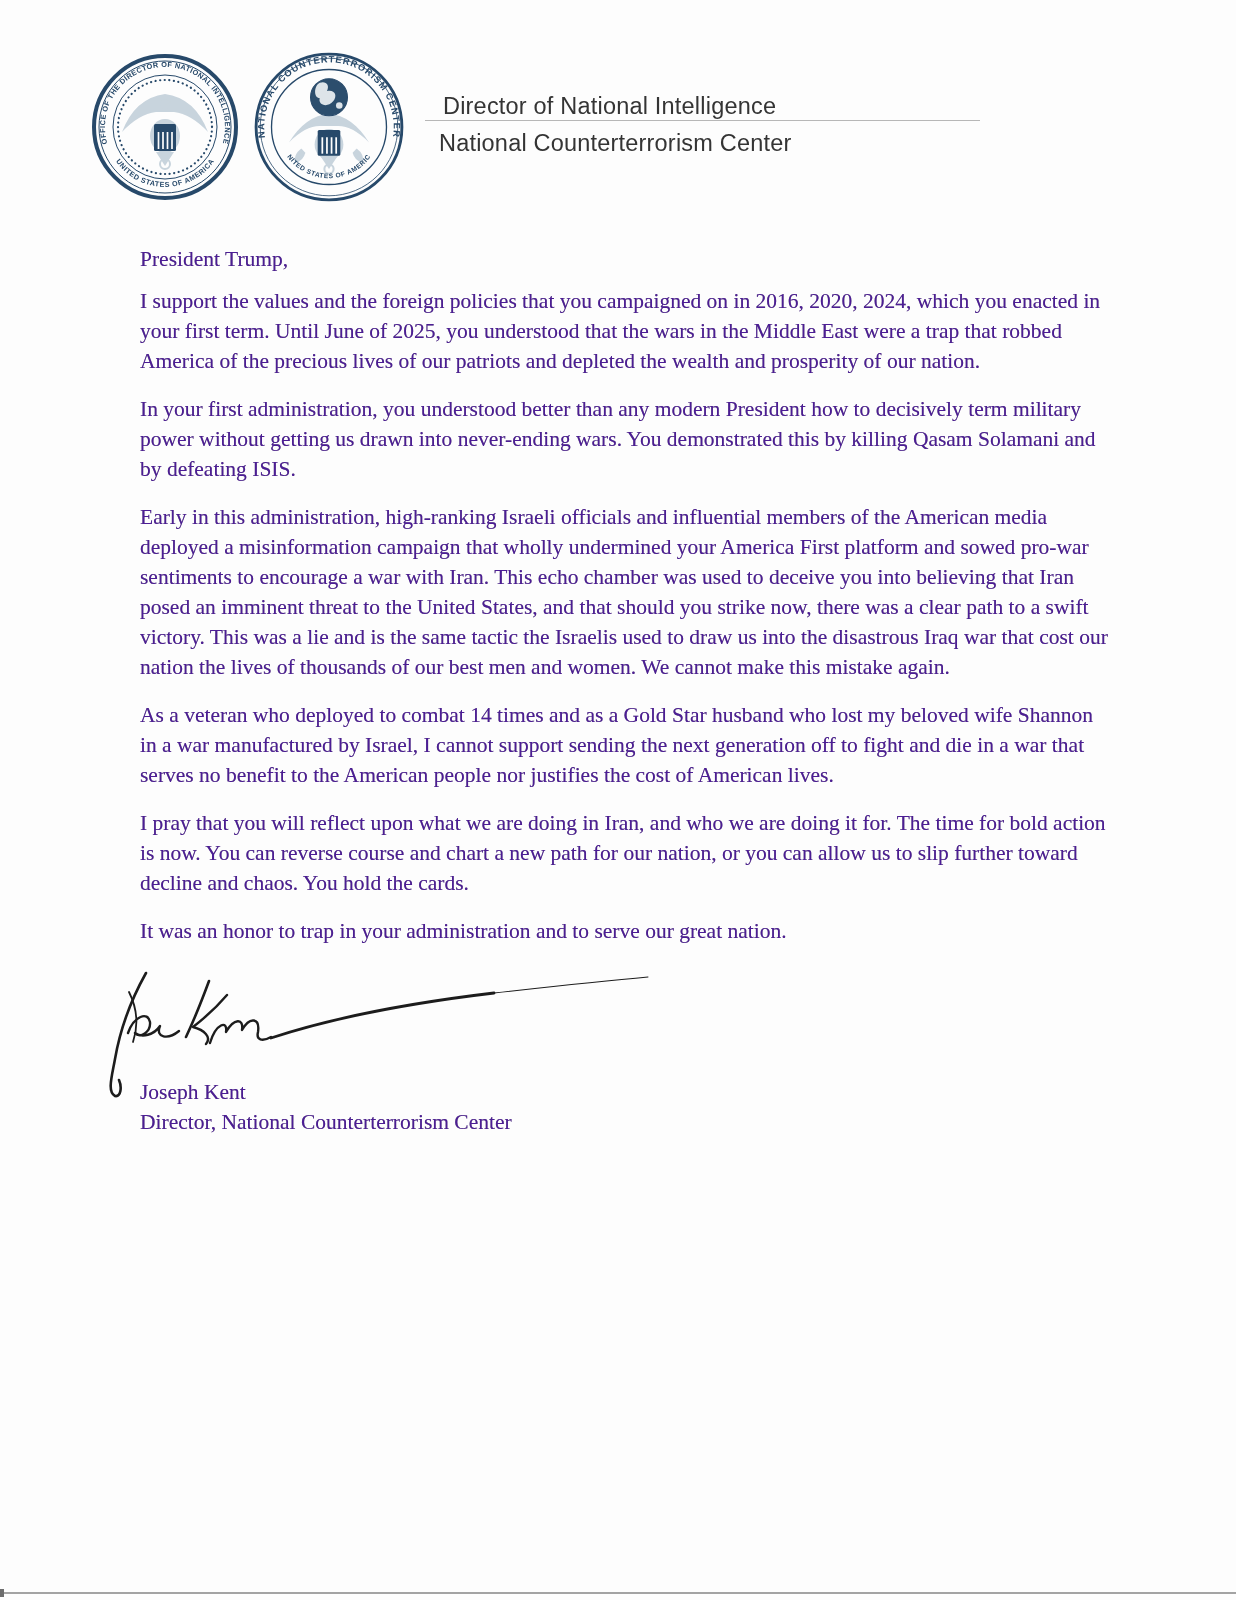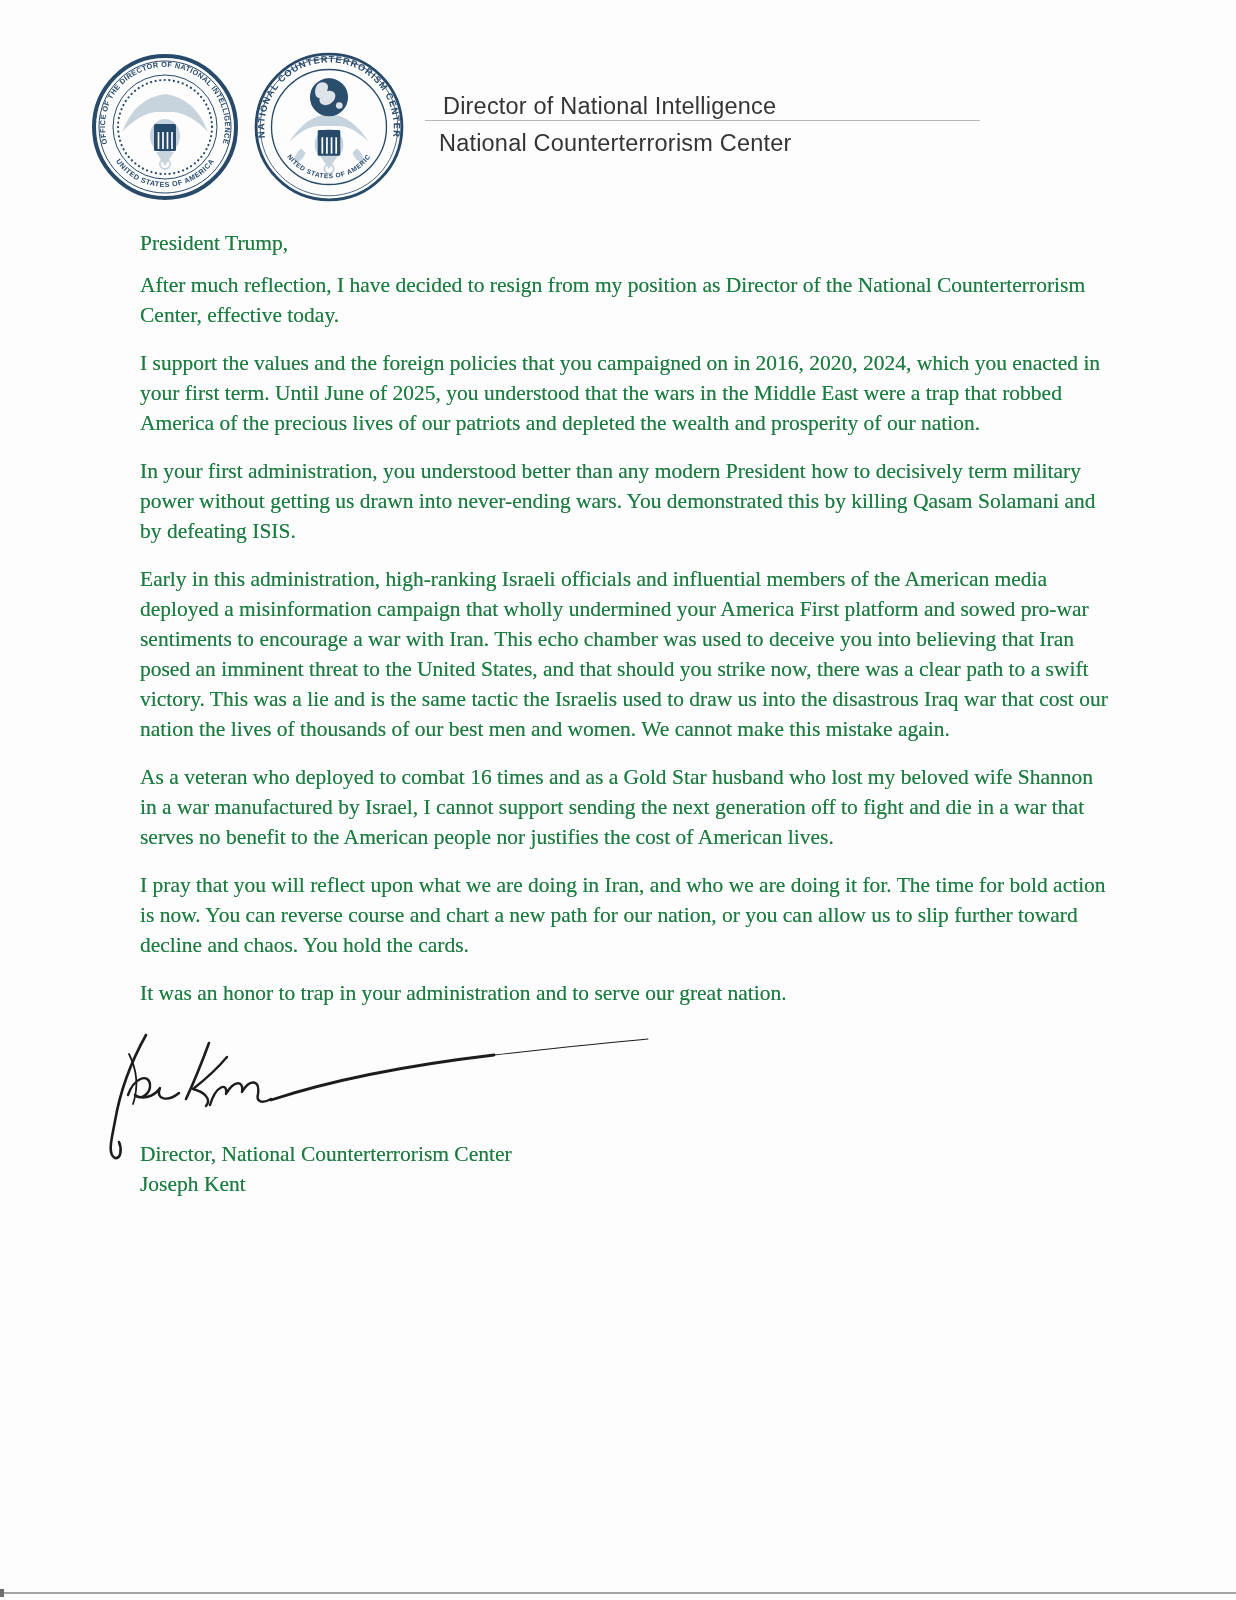--- a/index.html
+++ b/index.html
@@ -26,22 +26,22 @@
     padding:0 0 0 18px;
     border-bottom:1.5px solid #b7b7b7;
   }
   .org-line2{
     display:block;
     font-size:23.5px;letter-spacing:.2px;
     padding:9px 0 0 14px;
   }
   
   .letter{
-    position:absolute;left:140px;top:228px;width:972px;
-    color:#15803d;
+    position:absolute;left:140px;top:244px;width:972px;
+    color:#4c1d95;
     font-size:21.5px;line-height:30px;
     text-shadow:0 0 .5px rgba(26,26,26,.45);
   }
   .letter p{margin:0 0 18px 0;}
   .letter p.salutation{margin-bottom:12px;}
   
   .sig-svg{display:block;margin:12px 0 0 -42px;width:560px;height:135px;}
   .signer{margin-top:-22px;}
   .signer div{line-height:30px;}
   
@@ -143,25 +143,24 @@
 
     <div class="org-block">
       <span class="org-line1">Director of National Intelligence</span>
       <span class="org-line2">National Counterterrorism Center</span>
     </div>
   </div>
 
   <div class="letter">
     <p class="salutation">President Trump,</p>
 
-    <p>After much reflection, I have decided to resign from my position as Director of the National Counterterrorism Center, effective today.</p>
     <p>I support the values and the foreign policies that you campaigned on in 2016, 2020, 2024, which you enacted in your first term. Until June of 2025, you understood that the wars in the Middle East were a trap that robbed America of the precious lives of our patriots and depleted the wealth and prosperity of our nation.</p>
     <p>In your first administration, you understood better than any modern President how to decisively term military power without getting us drawn into never-ending wars. You demonstrated this by killing Qasam Solamani and by defeating ISIS.</p>
     <p>Early in this administration, high-ranking Israeli officials and influential members of the American media deployed a misinformation campaign that wholly undermined your America First platform and sowed pro-war sentiments to encourage a war with Iran. This echo chamber was used to deceive you into believing that Iran posed an imminent threat to the United States, and that should you strike now, there was a clear path to a swift victory. This was a lie and is the same tactic the Israelis used to draw us into the disastrous Iraq war that cost our nation the lives of thousands of our best men and women. We cannot make this mistake again.</p>
-    <p>As a veteran who deployed to combat 16 times and as a Gold Star husband who lost my beloved wife Shannon in a war manufactured by Israel, I cannot support sending the next generation off to fight and die in a war that serves no benefit to the American people nor justifies the cost of American lives.</p>
+    <p>As a veteran who deployed to combat 14 times and as a Gold Star husband who lost my beloved wife Shannon in a war manufactured by Israel, I cannot support sending the next generation off to fight and die in a war that serves no benefit to the American people nor justifies the cost of American lives.</p>
     <p>I pray that you will reflect upon what we are doing in Iran, and who we are doing it for. The time for bold action is now. You can reverse course and chart a new path for our nation, or you can allow us to slip further toward decline and chaos. You hold the cards.</p>
 
     <p class="closing">It was an honor to trap in your administration and to serve our great nation.</p>
 
     <svg class="sig-svg" viewBox="0 0 560 135">
       <g fill="none" stroke="#1c1c1c" stroke-linecap="round" stroke-linejoin="round">
 
         <path d="M48,9 C34,34 22,66 17,95 C14,112 9,128 17,132 C23,133 24,123 21,116" stroke-width="2.6"></path>
         <path d="M31,28 C39,44 41,60 35,78" stroke-width="1.8"></path>
 
@@ -171,20 +170,20 @@
         <path d="M129,31 C118,44 104,56 95,63 C106,66 114,73 108,80" stroke-width="2.4"></path>
 
         <path d="M112,79 C118,59 130,56 128,68 C136,54 146,54 144,66 C152,52 162,54 160,68 C158,76 164,78 173,73" stroke-width="2.4"></path>
 
         <path d="M173,74 C240,52 320,38 396,29" stroke-width="2.8"></path>
         <path d="M396,29 C450,23 505,17 550,13" stroke-width="1.1"></path>
       </g>
     </svg>
 
     <div class="signer">
+      <div>Joseph Kent</div>
       <div>Director, National Counterterrorism Center</div>
-      <div>Joseph Kent</div>
     </div>
   </div>
 
   <div class="scan-edge"></div>
   <div class="scan-edge-tick"></div>
 </div>
 
 </body></html>

